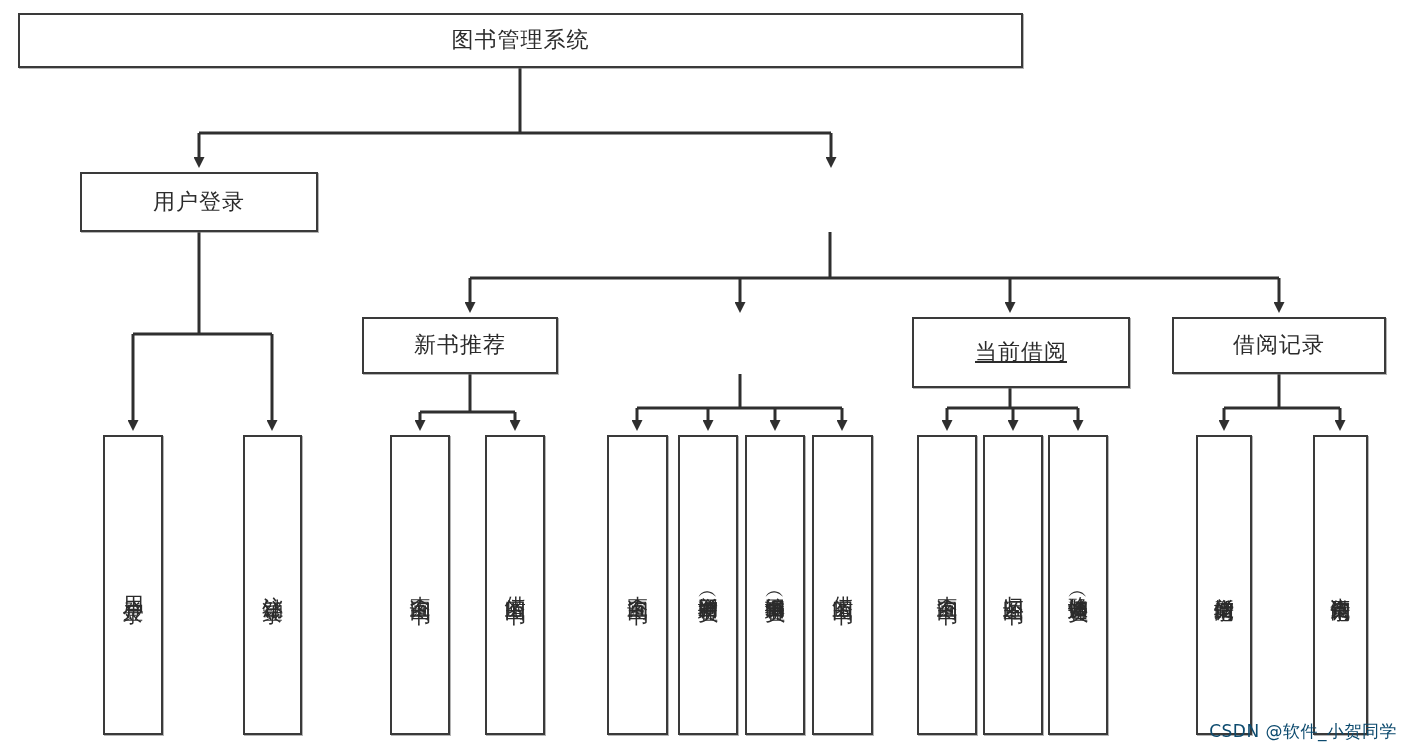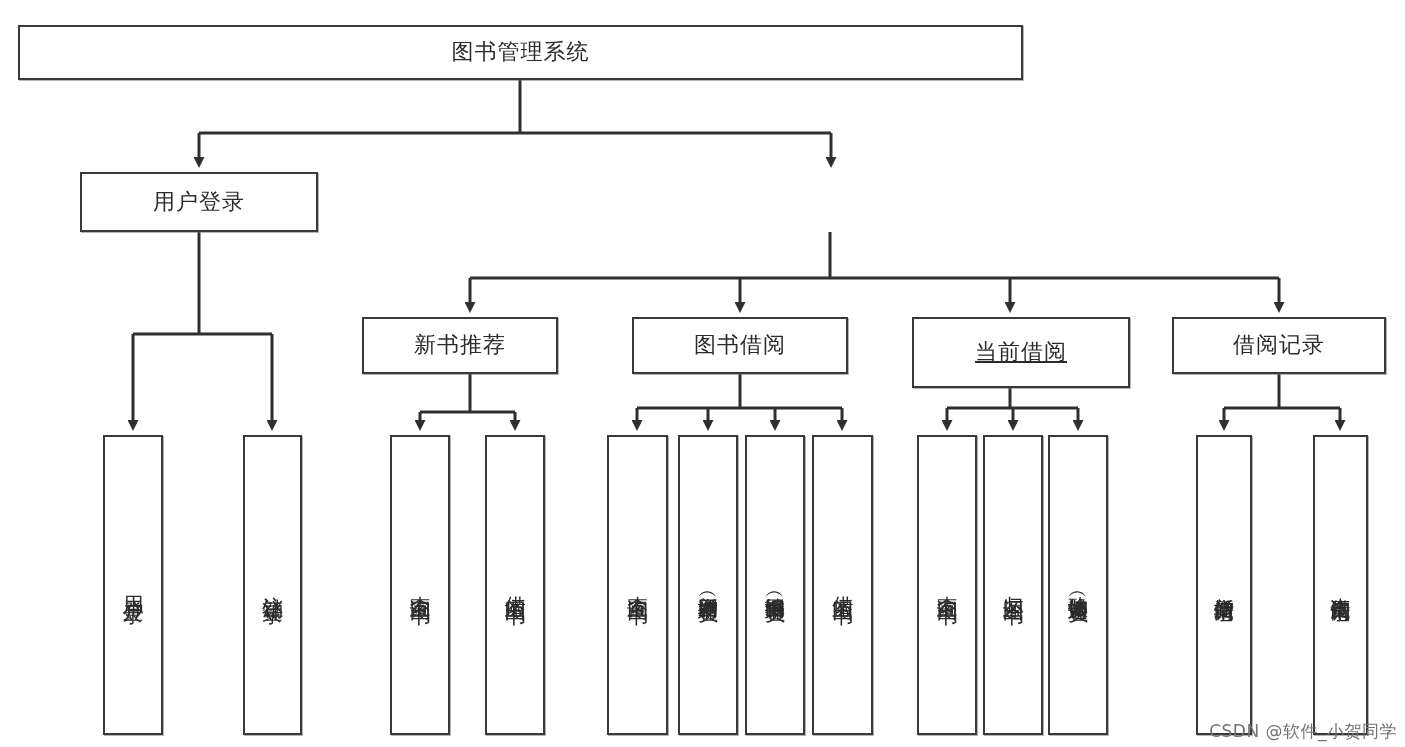--- a/index.html
+++ b/index.html
@@ -46,21 +46,21 @@
     padding-bottom:4px;
   }
   .node.vert.tight{
     letter-spacing:1px;
     font-size:20px;
   }
   #watermark{
     position:absolute;
     right:8px;bottom:4px;
     font-size:17px;
-    color:#737373;
+    color:#0c4a6e;
     letter-spacing:0.5px;
     white-space:nowrap;
     user-select:none;
   }
 </style>
 </head>
 <body>
 
 <div id="diagram-root">
 
@@ -107,26 +107,25 @@
       <path d="M1013,408 L1013,421" marker-end="url(#arrow)"></path>
       <path d="M1078,408 L1078,421" marker-end="url(#arrow)"></path>
 
       <path d="M1279,374 L1279,408"></path>
       <path d="M1224,408 L1340,408"></path>
       <path d="M1224,408 L1224,421" marker-end="url(#arrow)"></path>
       <path d="M1340,408 L1340,421" marker-end="url(#arrow)"></path>
     </g>
   </svg>
 
-  <div class="node horiz" id="node-root" style="left: 18px; top: 25px; width: 1005px; height: 55px;">图书管理系统</div>
+  <div class="node horiz" id="node-root" style="left: 18px; top: 13px; width: 1005px; height: 55px;">图书管理系统</div>
 
   <div class="node horiz" id="node-l2-0" style="left: 80px; top: 172px; width: 238px; height: 60px;">用户登录</div>
 
   <div class="node horiz" id="node-l3-0" style="left: 362px; top: 317px; width: 196px; height: 57px;">新书推荐</div>
-  <div class="node horiz" id="node-l3-1" style="left: 632px; top: 317px; width: 216px; height: 57px;">图书借阅</div>
   <div class="node horiz" id="node-l3-2" style="left: 912px; top: 317px; width: 218px; height: 71px; text-decoration: underline;">当前借阅</div>
   <div class="node horiz" id="node-l3-3" style="left: 1172px; top: 317px; width: 214px; height: 57px;">借阅记录</div>
 
   <div class="node vert" id="leaf-0" style="left: 103px; top: 435px; width: 60px; height: 300px;">用户登录</div>
   <div class="node vert" id="leaf-1" style="left: 243px; top: 435px; width: 59px; height: 300px;">注销登录</div>
   <div class="node vert" id="leaf-2" style="left: 390px; top: 435px; width: 60px; height: 300px;">查询图书</div>
   <div class="node vert" id="leaf-3" style="left: 485px; top: 435px; width: 60px; height: 300px;">借阅图书</div>
   <div class="node vert" id="leaf-4" style="left: 607px; top: 435px; width: 61px; height: 300px;">查询图书</div>
   <div class="node vert tight" id="leaf-5" style="left: 678px; top: 435px; width: 60px; height: 300px;">新增图书（管理员）</div>
   <div class="node vert tight" id="leaf-6" style="left: 745px; top: 435px; width: 60px; height: 300px;">编辑图书（管理员）</div>

